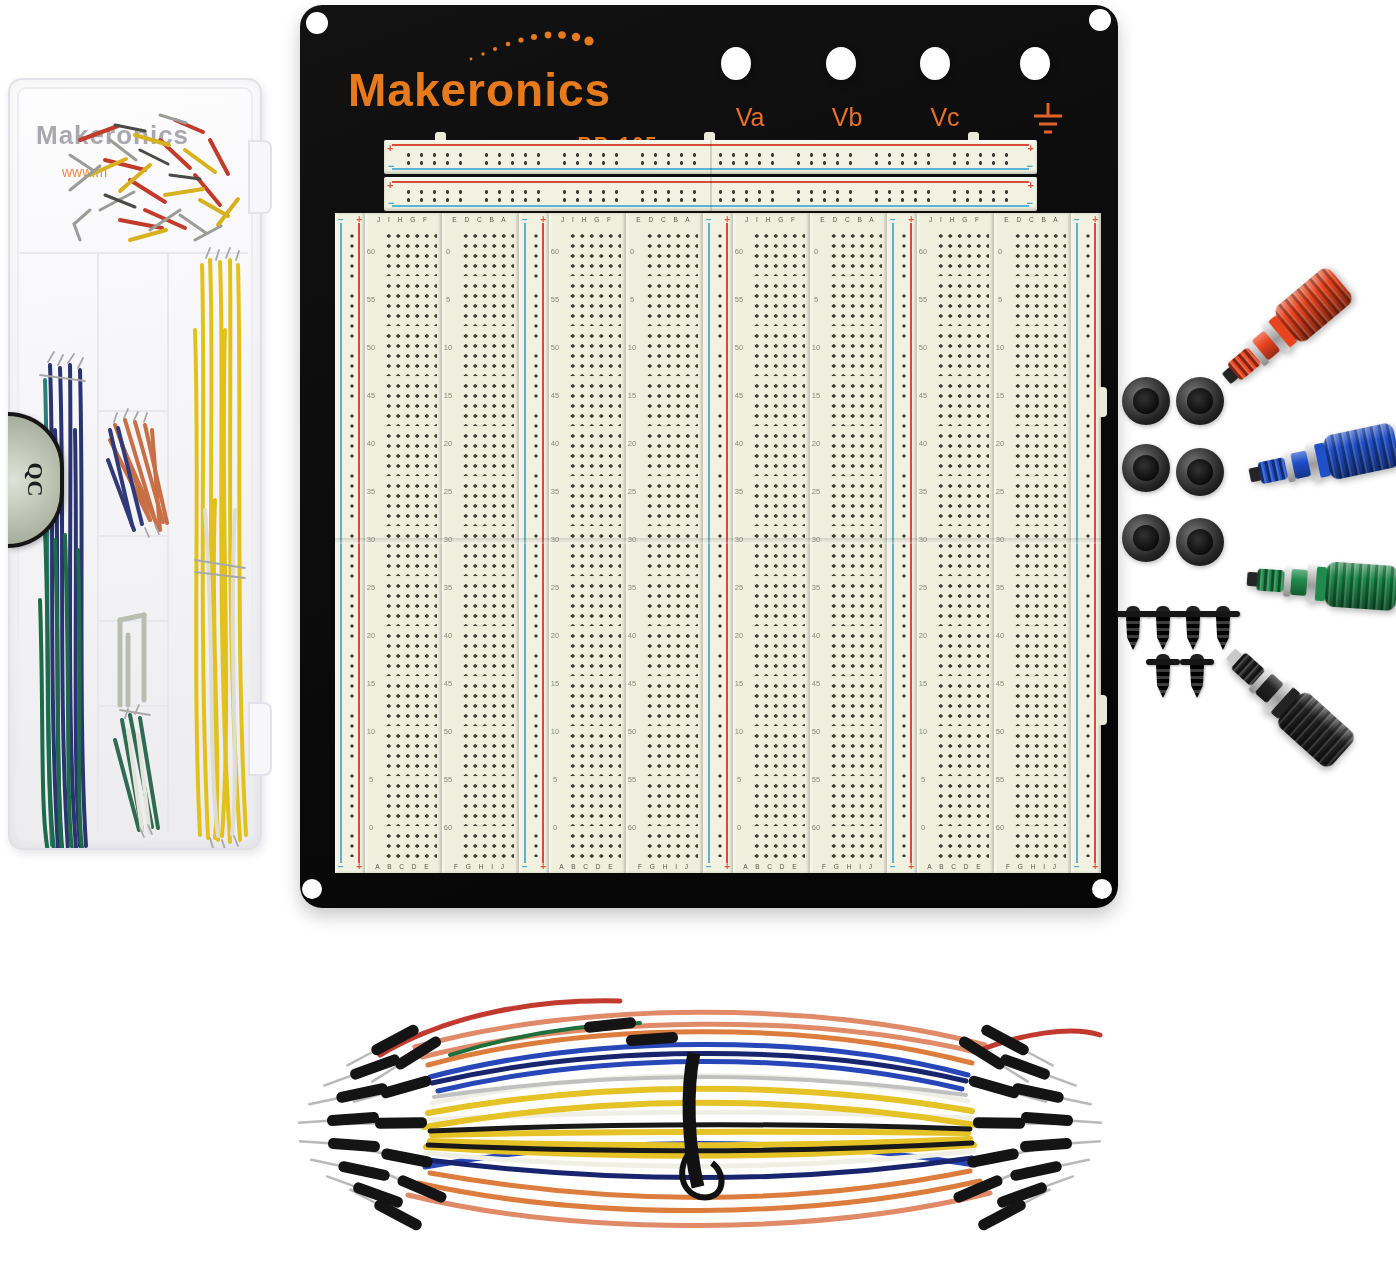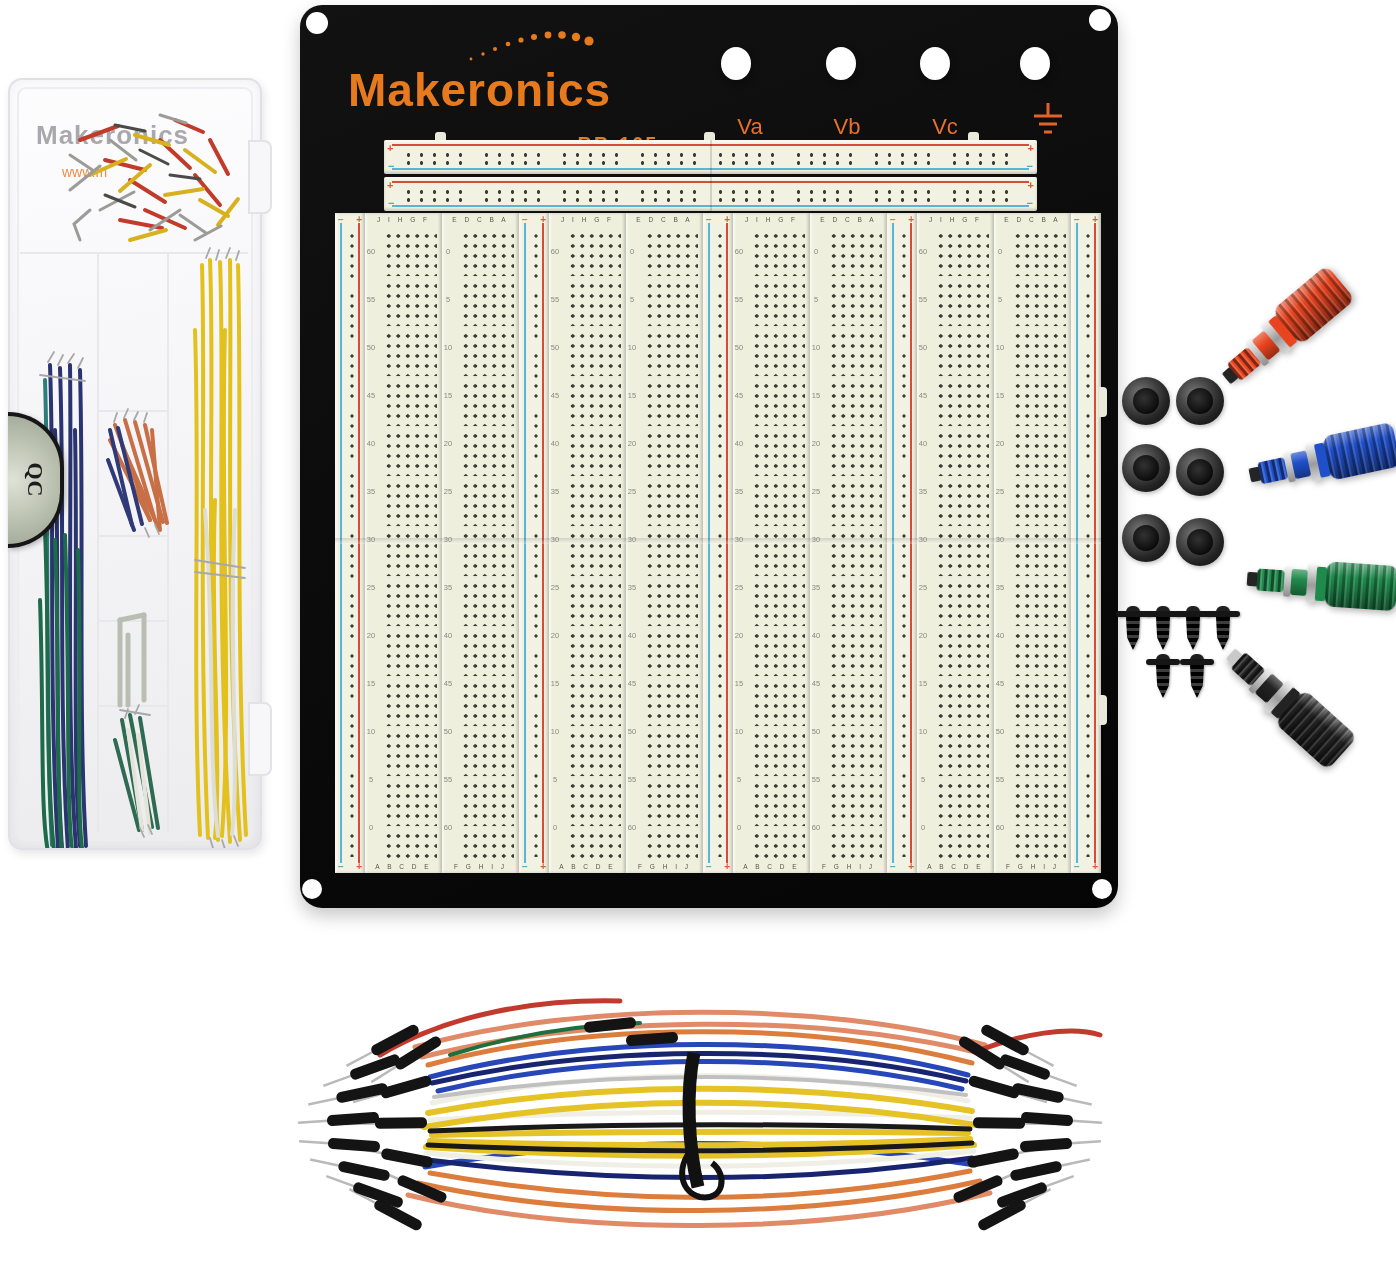--- a/index.html
+++ b/index.html
@@ -10,21 +10,21 @@
   .plate{position:absolute;left:300px;top:5px;width:818px;height:903px;background:
          linear-gradient(160deg,#121212,#0a0a0a 60%,#050505);border-radius:22px;
          box-shadow:0 8px 18px rgba(0,0,0,.22);}
   .hole{position:absolute;background:#fff;border-radius:50%;}
   .hole.corner{width:22px;height:22px;}
   .hole.post{width:30px;height:33px;}
   .logo-text{position:absolute;left:48px;top:58px;font-size:46px;font-weight:700;
              letter-spacing:1px;color:#e87a1e;}
   .model-text{position:absolute;left:258px;top:128px;width:120px;text-align:center;
               font-size:20px;letter-spacing:2px;color:#e87a1e;font-weight:600;}
-  .vlabel{position:absolute;top:109px;width:64px;text-align:center;font-size:22px;
+  .vlabel{position:absolute;top:98px;width:64px;text-align:center;font-size:25px;
           color:#e8702a;font-weight:500;}
   .arc-svg{position:absolute;left:165px;top:20px;}
 
   
   .toprails{position:absolute;left:84px;top:135px;width:653px;}
   .hrail{position:relative;height:34px;background:#f1f2e1;border-radius:2px;margin-bottom:3px;
          box-shadow:inset 0 -2px 3px rgba(0,0,0,.18),inset 0 2px 2px rgba(255,255,255,.6);}
   .hline-red{position:absolute;top:4px;left:8px;right:8px;height:2px;background:#d84a3a;}
   .hline-blue{position:absolute;bottom:4px;left:8px;right:8px;height:2px;background:#5ab4d6;}
   .hdots{position:absolute;top:9px;bottom:9px;left:16px;right:16px;

